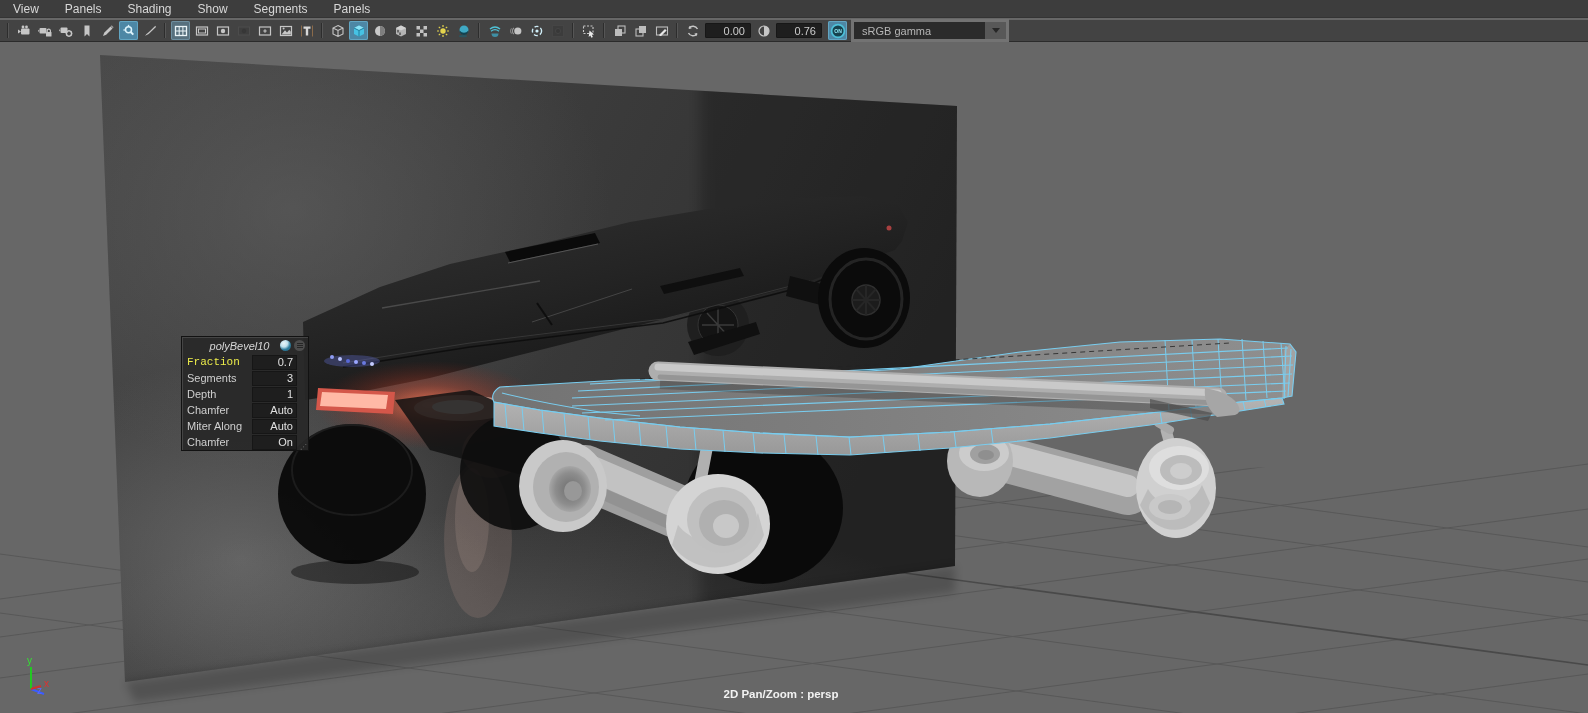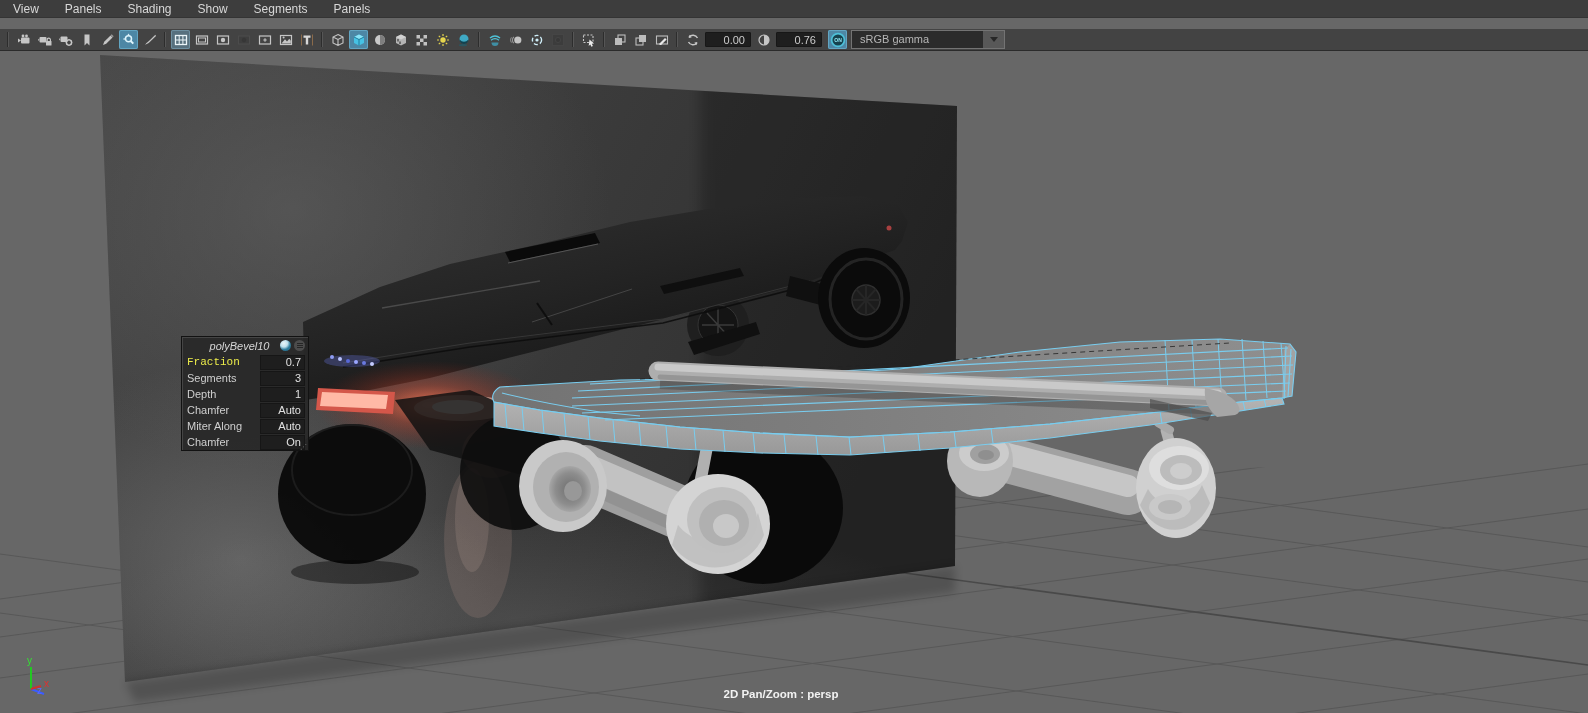--- a/index.html
+++ b/index.html
@@ -4,49 +4,49 @@
 <style>
   html,body{margin:0;padding:0;background:#222;}
   .stage{position:relative;width:1588px;height:713px;overflow:hidden;
          font-family:"Liberation Sans",sans-serif;background:#676767;}
   
   .menubar{position:absolute;top:0;left:0;width:100%;height:18px;background:#3d3d3d;
            display:flex;align-items:center;z-index:10;border-bottom:1px solid #343434;box-sizing:border-box;}
   .menu-item{font-size:12px;color:#d8d8d8;padding:0 13px;line-height:18px;cursor:default;}
   .menu-item:first-child{}
   
-  .toolbar{position:absolute;top:29px;left:0;width:100%;height:22px;background:#434343;
+  .toolbar{position:absolute;top:20px;left:0;width:100%;height:22px;background:#434343;
            display:flex;align-items:center;z-index:10;border-bottom:1px solid #2b2b2b;box-sizing:border-box;padding-left:3px;}
   .tb-btn{width:19px;height:19px;border-radius:2px;display:flex;align-items:center;justify-content:center;flex:0 0 auto;margin:0 1px;}
   .tb-btn.active{background:#4d87a5;box-shadow:inset 0 0 0 1px #62a5c2;}
   .tb-btn.active-lite{background:#57707e;box-shadow:inset 0 0 0 1px #6e8fa0;}
   .tb-btn.disabled{opacity:.55;}
   .tb-sep{width:0;height:15px;border-left:1px solid #2d2d2d;border-right:1px solid #565656;margin:0 4px;flex:0 0 auto;}
   .tb-field{width:46px;height:15px;background:#1e1e1e;color:#cccccc;font-size:11px;text-align:right;
             padding:1px 5px 0 0;box-sizing:border-box;border:1px solid #171717;border-radius:1px;margin:0 2px;flex:0 0 auto;}
-  .tb-dd{width:152px;height:17px;background:#2b2b2b;display:flex;align-items:flex-start;margin-left:3px;border:1px solid #737373;flex:0 0 auto;}
+  .tb-dd{width:152px;height:17px;background:#2b2b2b;display:flex;align-items:flex-end;margin-left:3px;border:3px solid #737373;flex:0 0 auto;}
   .tb-dd-label{flex:1;font-size:11px;color:#b6b6b6;padding-left:8px;line-height:16px;}
   .tb-dd-arrow{width:21px;height:100%;background:#585858;display:flex;align-items:center;justify-content:center;}
   .tb-dd-arrow span{width:0;height:0;border-left:4px solid transparent;border-right:4px solid transparent;border-top:5px solid #272727;}
   
   .viewport-svg{position:absolute;top:0;left:0;z-index:1;}
   
   .hud{position:absolute;left:181px;top:336px;width:126px;z-index:6;background:rgba(40,40,40,.93);
        border:1px solid #121212;box-shadow:inset 1px 1px 0 rgba(120,120,120,.35);font-size:11px;color:#cfcfcf;}
   .hud-title{height:17px;display:flex;align-items:center;padding:0 3px;}
   .hud-title-text{flex:1;text-align:center;color:#d6d6d6;padding-left:14px;font-style:italic;}
   .hud-sphere{width:11px;height:11px;border-radius:50%;
       background:radial-gradient(circle at 35% 30%, #e8f4f8 0%, #bfe0ec 35%, #2f7e9e 60%, #1d5a74 100%);margin-right:3px;flex:0 0 auto;}
   .hud-menu{width:11px;height:11px;border-radius:50%;background:#4c4c4c;display:flex;flex-direction:column;justify-content:center;gap:1px;align-items:center;flex:0 0 auto;}
   .hud-menu i{display:block;width:6px;height:1px;background:#262626;}
   .hud-row{height:16px;display:flex;align-items:center;position:relative;}
   .hud-label{padding-left:5px;flex:1;white-space:nowrap;}
   .hud-label.hi{color:#ecec4a;font-family:Liberation Mono, monospace;}
   .hud-value{width:40px;height:13px;background:#1e1e1e;border:1px solid #161616;color:#e0e0e0;
-             text-align:right;padding:0 3px 0 0;margin-right:3px;line-height:13px;flex:0 0 auto;}
+             text-align:right;padding:0 3px 0 0;margin-right:11px;line-height:13px;flex:0 0 auto;}
   .hud-grip{position:absolute;right:1px;bottom:0;color:#8a8a8a;font-size:7px;line-height:7px;}
   .ico{display:block;}
 </style>
 </head>
 <body>
 
 <div class="stage">
 
   <svg class="viewport-svg" width="1588" height="713" viewBox="0 0 1588 713">
     <defs>

